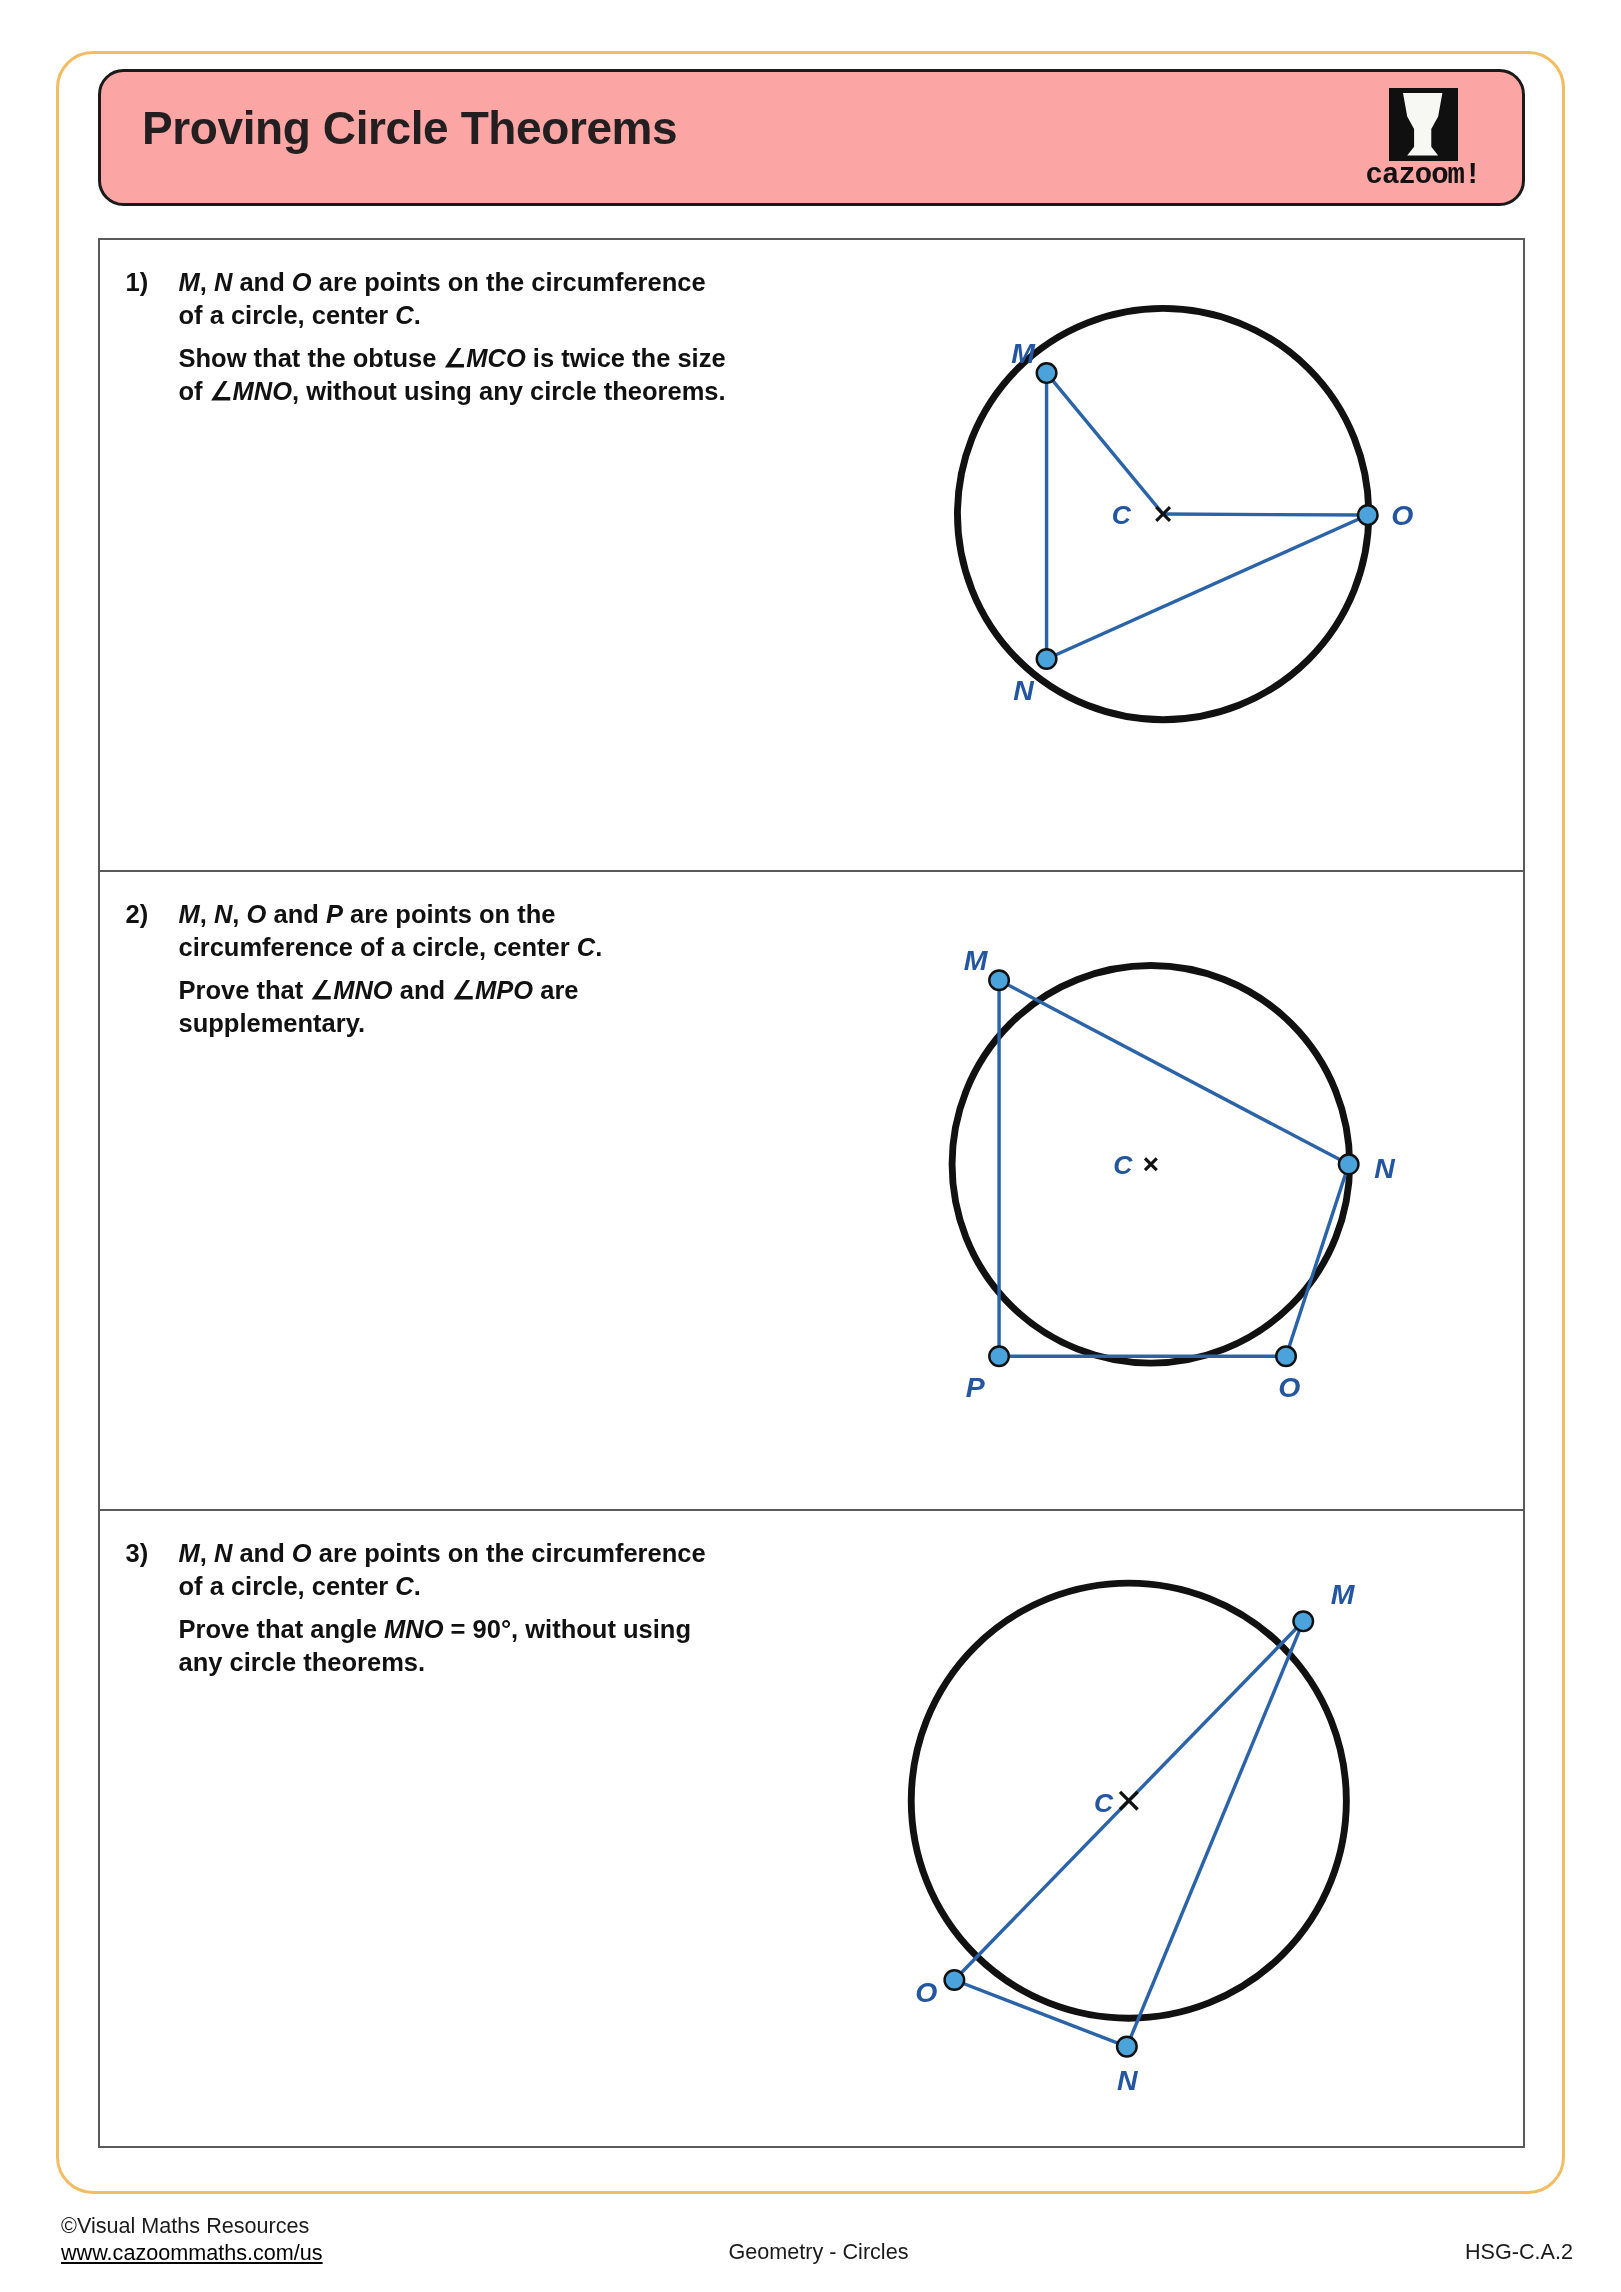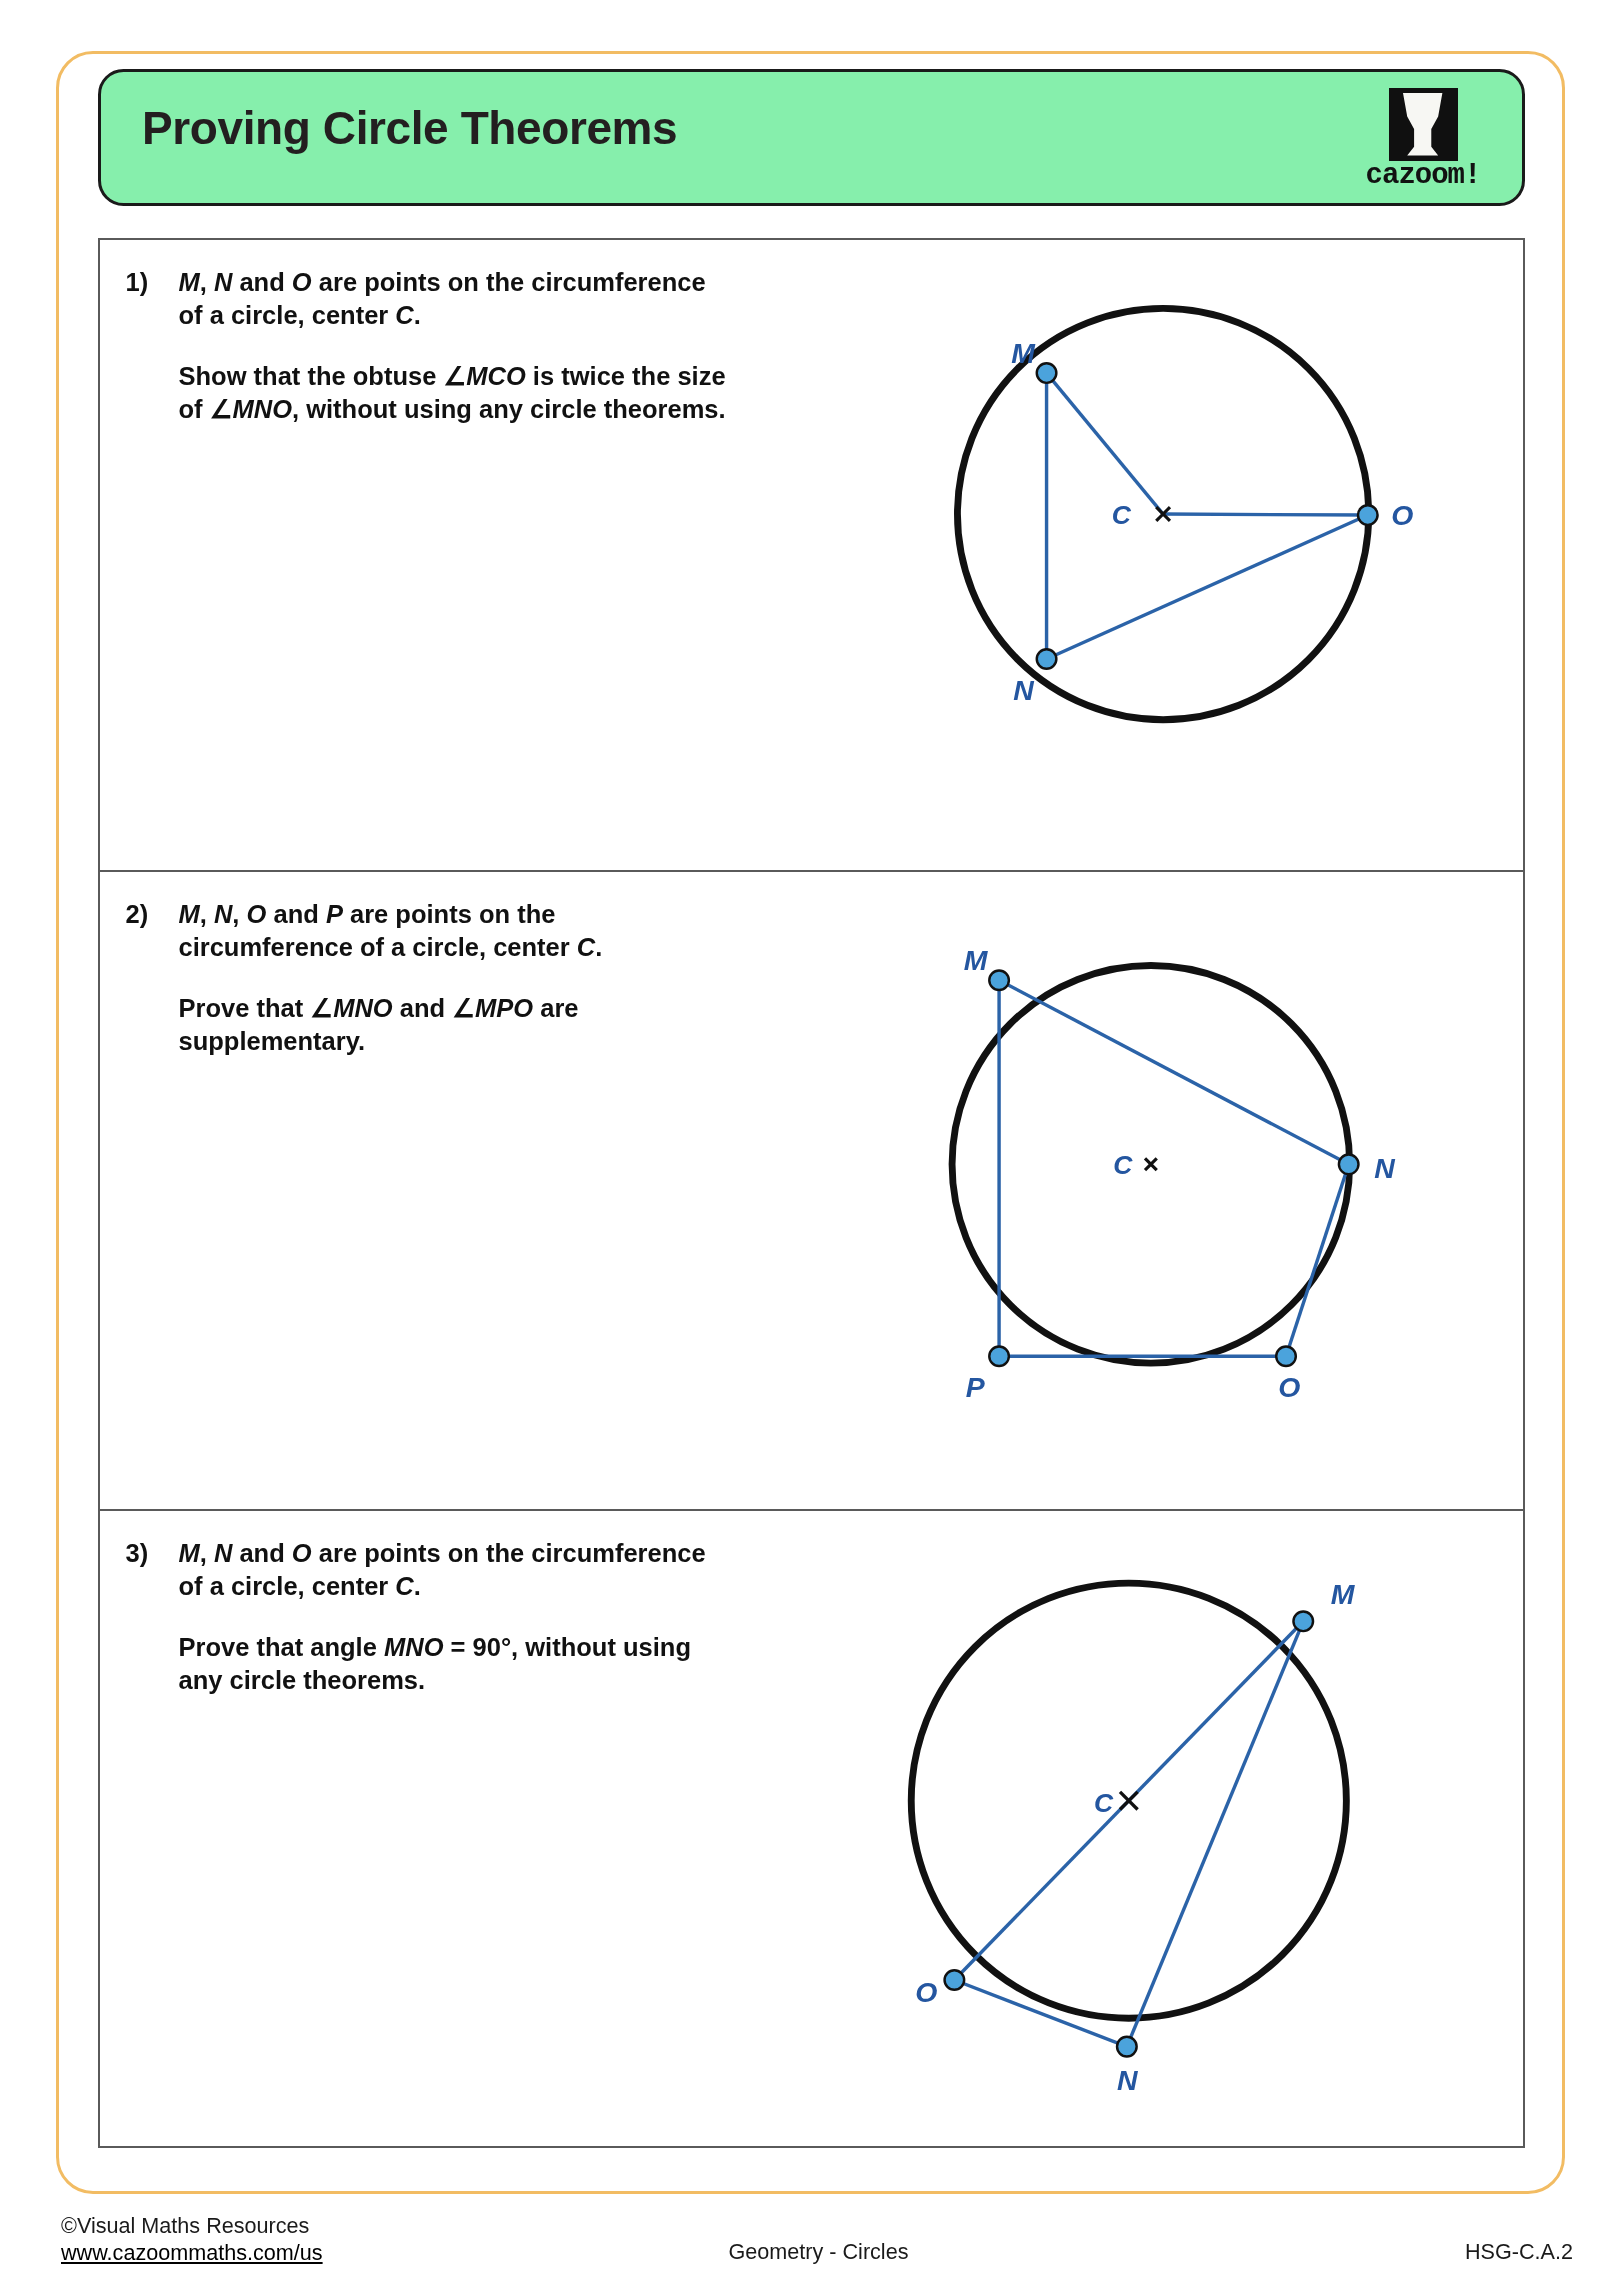--- a/index.html
+++ b/index.html
@@ -28,21 +28,21 @@
     background: transparent;
   }
 
   
   #header-box {
     position: absolute;
     left: 98px;
     top: 69px;
     width: 1427px;
     height: 137px;
-    background: #86efac;
+    background: #fca5a5;
     border: 3.9px solid #1a1a1a;
     border-radius: 25.5px;
     box-sizing: border-box;
   }
   #page-title {
     position: absolute;
     left: 41px;
     top: 29px;
     font-size: 46px;
     font-weight: bold;
@@ -130,21 +130,21 @@
     font-weight: bold;
     color: #111;
     line-height: 1.32;
   }
   .qpara {
     margin-left: 53px;
     font-size: 25.5px;
     font-weight: bold;
     color: #111;
     line-height: 1.32;
-    margin-top: 27px;
+    margin-top: 9px;
   }
   .it { font-style: italic; }
 
   
   .diagram {
     position: absolute;
     top: 0;
   }
   .diagram svg { display: block; }
 

